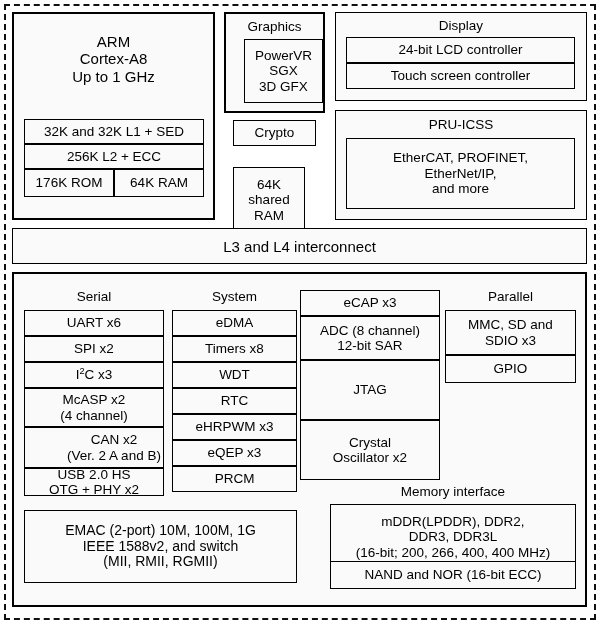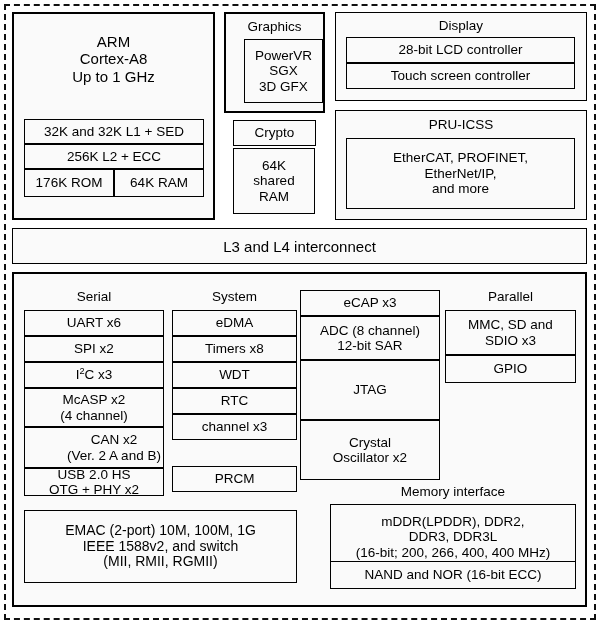--- a/index.html
+++ b/index.html
@@ -95,30 +95,30 @@
     <div class="box t135" style="left:18px; top:25px; width:79px; height:64px;">
       <span>PowerVR
 SGX
 3D GFX</span>
     </div>
   </div>
 
   <div class="box t135" style="left:233px; top:120px; width:83px; height:26px;">
     <span>Crypto</span>
   </div>
-  <div class="box t135" style="left:233px; top:148px; width:82px; height:66px;">
+  <div class="box t135" style="left:233px; top:167px; width:72px; height:66px;">
     <span>64K
 shared
 RAM</span>
   </div>
 
   <div class="group thin" style="left:335px; top:12px; width:252px; height:89px;">
     <div class="hdr" style="left:0; top:6px; width:100%;">Display</div>
     <div class="box t135" style="left:10px; top:24px; width:229px; height:26px;">
-      <span>28-bit LCD controller</span>
+      <span>24-bit LCD controller</span>
     </div>
     <div class="box t135" style="left:10px; top:50px; width:229px; height:26px;">
       <span>Touch screen controller</span>
     </div>
   </div>
 
   <div class="group thin" style="left:335px; top:110px; width:252px; height:110px;">
     <div class="hdr" style="left:0; top:7px; width:100%;">PRU-ICSS</div>
     <div class="box t135" style="left:10px; top:27px; width:229px; height:71px;">
       <span>EtherCAT, PROFINET,
@@ -163,21 +163,24 @@
   <div class="box t135" style="left:172px; top:336px; width:125px; height:26px;">
     <span>Timers x8</span>
   </div>
   <div class="box t135" style="left:172px; top:362px; width:125px; height:26px;">
     <span>WDT</span>
   </div>
   <div class="box t135" style="left:172px; top:388px; width:125px; height:26px;">
     <span>RTC</span>
   </div>
   <div class="box t135" style="left:172px; top:414px; width:125px; height:26px;">
-    <span>channel x3</span>
+    <span>eHRPWM x3</span>
+  </div>
+  <div class="box t135" style="left:172px; top:440px; width:125px; height:26px;">
+    <span>eQEP x3</span>
   </div>
   <div class="box t135" style="left:172px; top:466px; width:125px; height:26px;">
     <span>PRCM</span>
   </div>
 
   <div class="box t135" style="left:300px; top:290px; width:140px; height:26px;">
     <span>eCAP x3</span>
   </div>
   <div class="box t135" style="left:300px; top:316px; width:140px; height:44px;">
     <span>ADC (8 channel)

